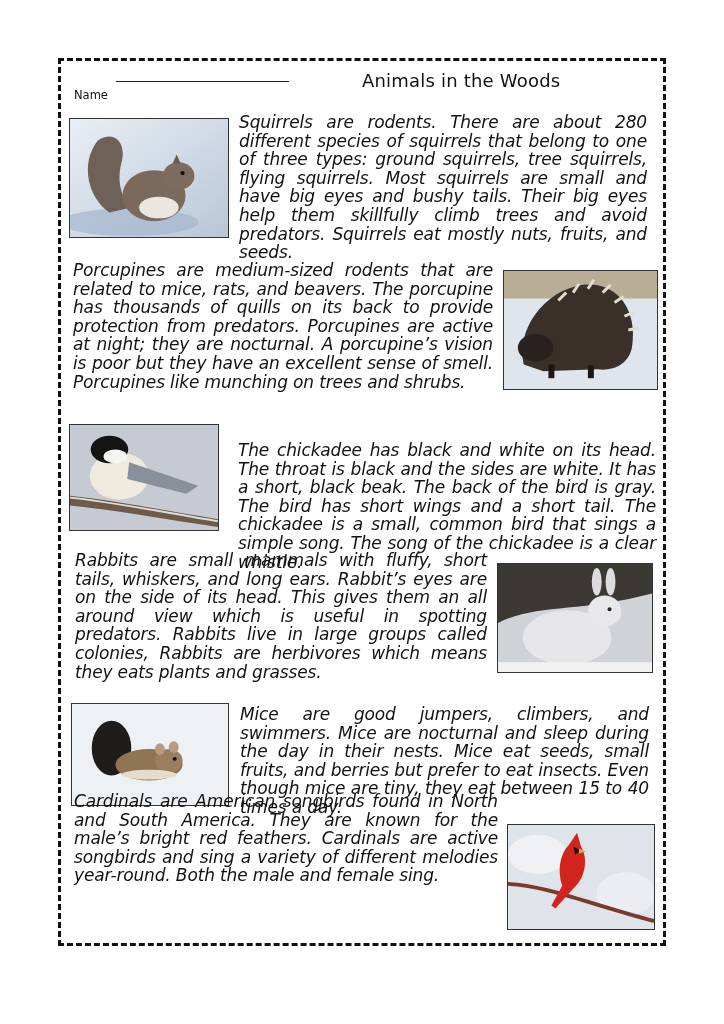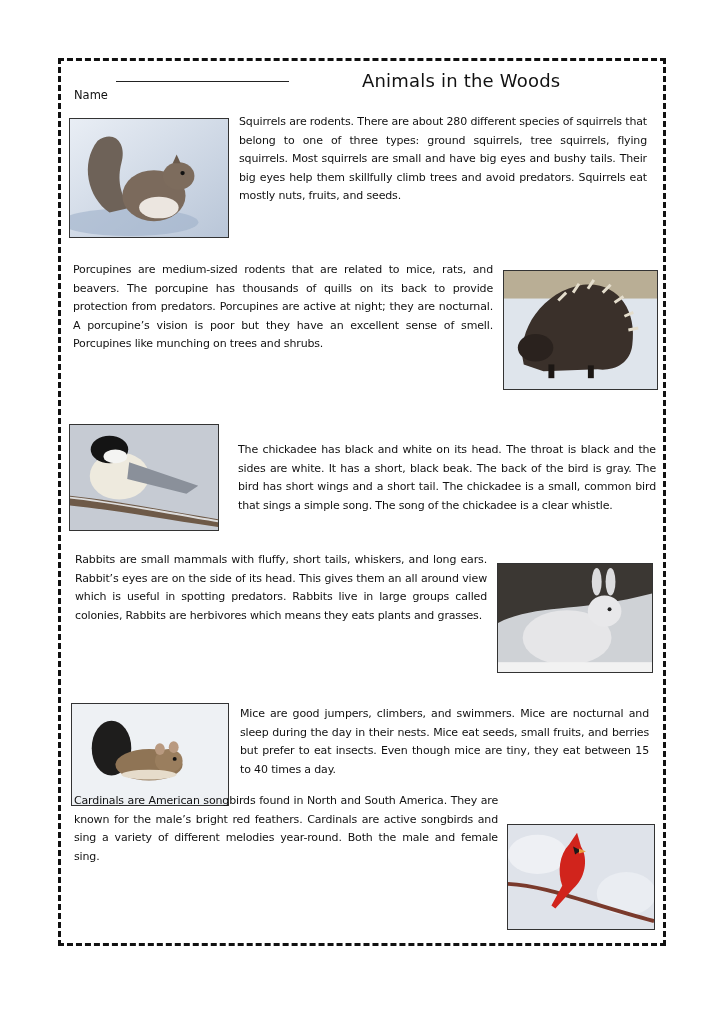--- a/index.html
+++ b/index.html
@@ -1,21 +1,21 @@
 <!DOCTYPE html>
 <html><head>
 <meta charset="utf-8">
 <style>
   html, body { margin:0; padding:0; background:#ffffff; }
   body { width:724px; height:1024px; position:relative; overflow:hidden; font-family:"DejaVu Sans", sans-serif; color:#111; }
   .frame { position:absolute; left:58px; top:58px; width:608px; height:888px; border:3px dashed #111; box-sizing:border-box; }
   .name-label { position:absolute; left:74px; top:68px; font-size:11.5px;margin-top:20px; }
   .name-line { position:absolute; left:116px; top:81px; width:173px; border-bottom:1.3px solid #222; }
   .title { position:absolute; left:362px; top:70px; font-size:18px; letter-spacing:0.2px; }
-  .para { position:absolute; font-size:11px; line-height:18.6px; text-align:justify; text-align-last:left; letter-spacing:-0.15px; }
+  .para { position:absolute; font-size:17px; line-height:18.6px; text-align:justify; text-align-last:left; letter-spacing:-0.15px;font-style:italic; }
   .photo { position:absolute; border:1.5px solid #333; box-sizing:border-box; overflow:hidden; }
   .photo svg { width:100%; height:100%; display:block; }
 </style>
 </head>
 <body>
 
 <div class="frame"></div>
 
 <div class="name-label">Name</div>
 <div class="name-line"></div>

